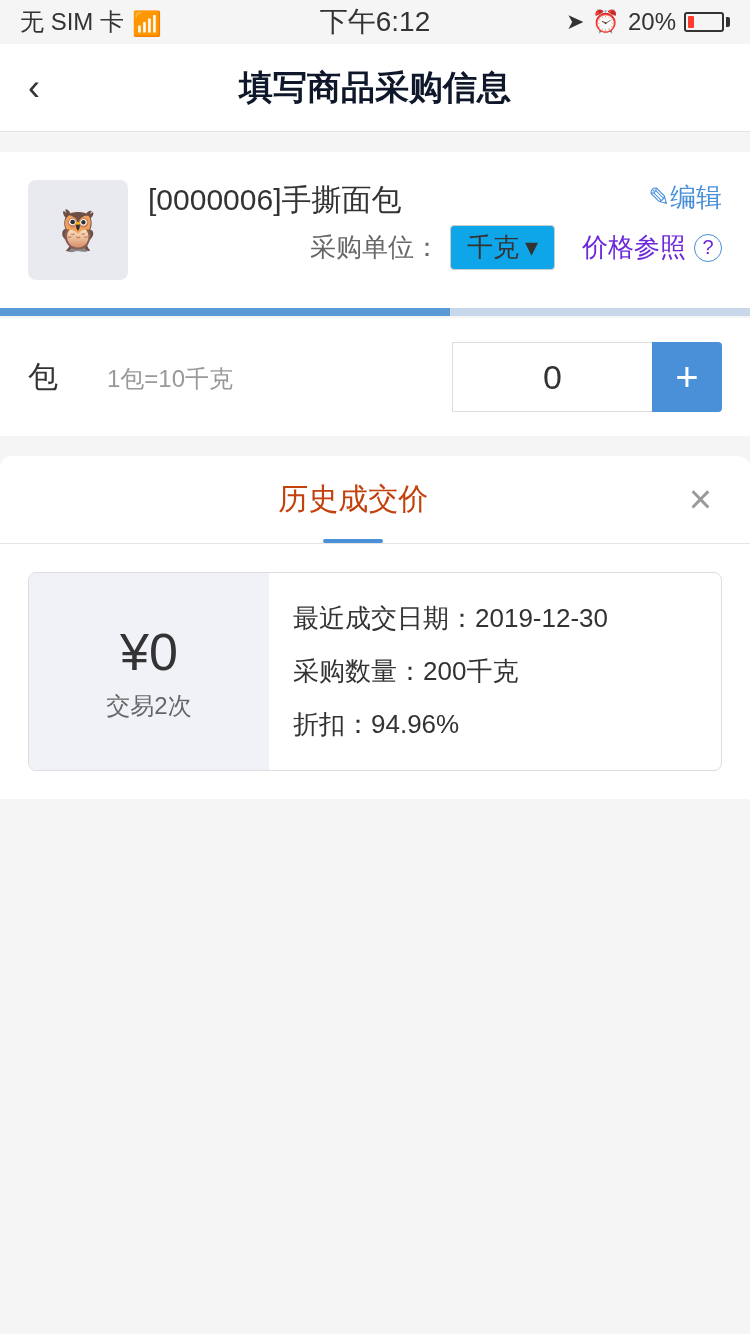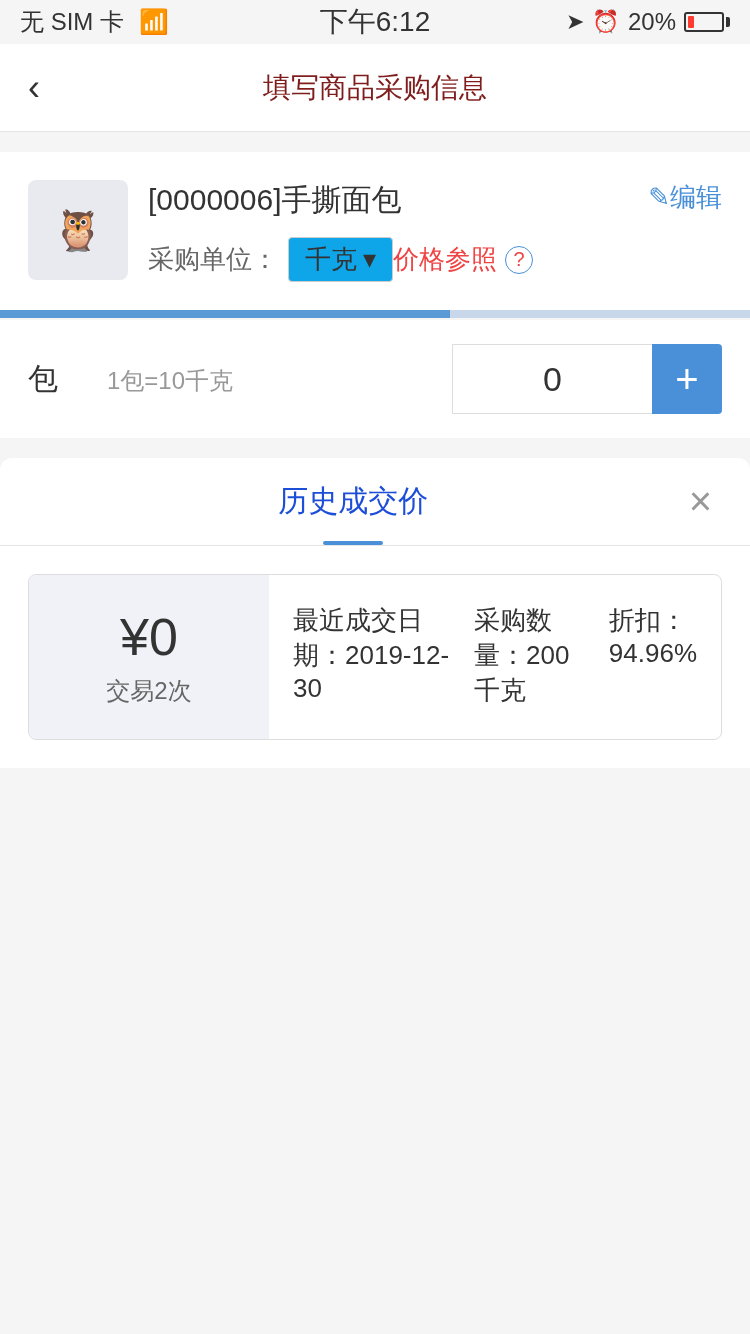--- a/index.html
+++ b/index.html
@@ -20,22 +20,22 @@
       background: #f5f5f5;
       display: flex;
       align-items: center;
       justify-content: space-between;
       padding: 0 20px;
       font-size: 26px;
       color: #333;
     }
     .status-left {
       display: flex;
-      align-items: center;
-      gap: 15px;
+      align-items: flex-end;
+      gap: 8px;
       font-size: 24px;
     }
     .status-center {
       font-size: 28px;
       font-weight: 500;
       position: absolute;
       left: 50%;
       transform: translateX(-50%);
     }
     .status-right {
@@ -84,23 +84,23 @@
       border-bottom: 1px solid #e5e5e5;
     }
     .nav-back {
       position: absolute;
       left: 28px;
       font-size: 36px;
       color: #333;
       cursor: pointer;
     }
     .nav-title {
-      font-size: 28px;
-      font-weight: 400;
-      color: #7f1d1d;
+      font-size: 34px;
+      font-weight: 700;
+      color: #0f172a;
     }
 
     
     .product-card {
       background: #fff;
       padding: 28px;
       display: flex;
       align-items: flex-start;
       gap: 20px;
       margin-top: 20px;
@@ -119,39 +119,40 @@
       font-size: 40px;
       color: #8899aa;
     }
     .product-info {
       flex: 1;
     }
     .product-header {
       display: flex;
       justify-content: space-between;
       align-items: flex-start;
-      margin-bottom: 16px;
+      margin-bottom: 4px;
     }
     .product-name {
       font-size: 30px;
       color: #333;
       font-weight: 500;
     }
     .edit-link {
       color: #4a90d9;
       font-size: 26px;
       display: flex;
       align-items: center;
       gap: 4px;
       cursor: pointer;
     }
     .product-unit-row {
       display: flex;
-      justify-content: flex-start;
-      align-items: center;
+      justify-content: flex-end;
+      align-items: center;
+      gap: 27px;
     }
     .unit-label {
       font-size: 26px;
       color: #666;
       display: flex;
       align-items: center;
       gap: 10px;
     }
     .unit-select {
       border: 1px solid #ccc;
@@ -159,21 +160,21 @@
       padding: 4px 16px;
       font-size: 26px;
       color: #333;
       background: #0ea5e9;
       display: flex;
       align-items: center;
       gap: 6px;
       cursor: pointer;
     }
     .price-ref {
-      color: #ef4444;
+      color: #6d28d9;
       font-size: 26px;
       display: flex;
       align-items: center;
       gap: 8px;
       cursor: pointer;
     }
 
     
     .progress-bar {
       width: 100%;
@@ -253,21 +254,21 @@
       color: #333;
       height: 100%;
       display: flex;
       flex-direction: column;
       align-items: center;
       justify-content: center;
       cursor: pointer;
       position: relative;
     }
     .tab-item.active {
-      color: #1d4ed8;
+      color: #c2410c;
     }
     .tab-item.active::after {
       content: '';
       position: absolute;
       bottom: 0;
       left: 50%;
       transform: translateX(-50%);
       width: 60px;
       height: 4px;
       background: #4a90d9;
@@ -308,21 +309,21 @@
     }
     .price-trades {
       font-size: 24px;
       color: #666;
       margin-top: 8px;
     }
     .price-card-right {
       flex: 1;
       padding: 28px 24px;
       display: flex;
-      flex-direction: row;
+      flex-direction: column;
       gap: 18px;
     }
     .price-detail-row {
       font-size: 26px;
       color: #333;
     }
   </style>
 </head>
 <body>
 

